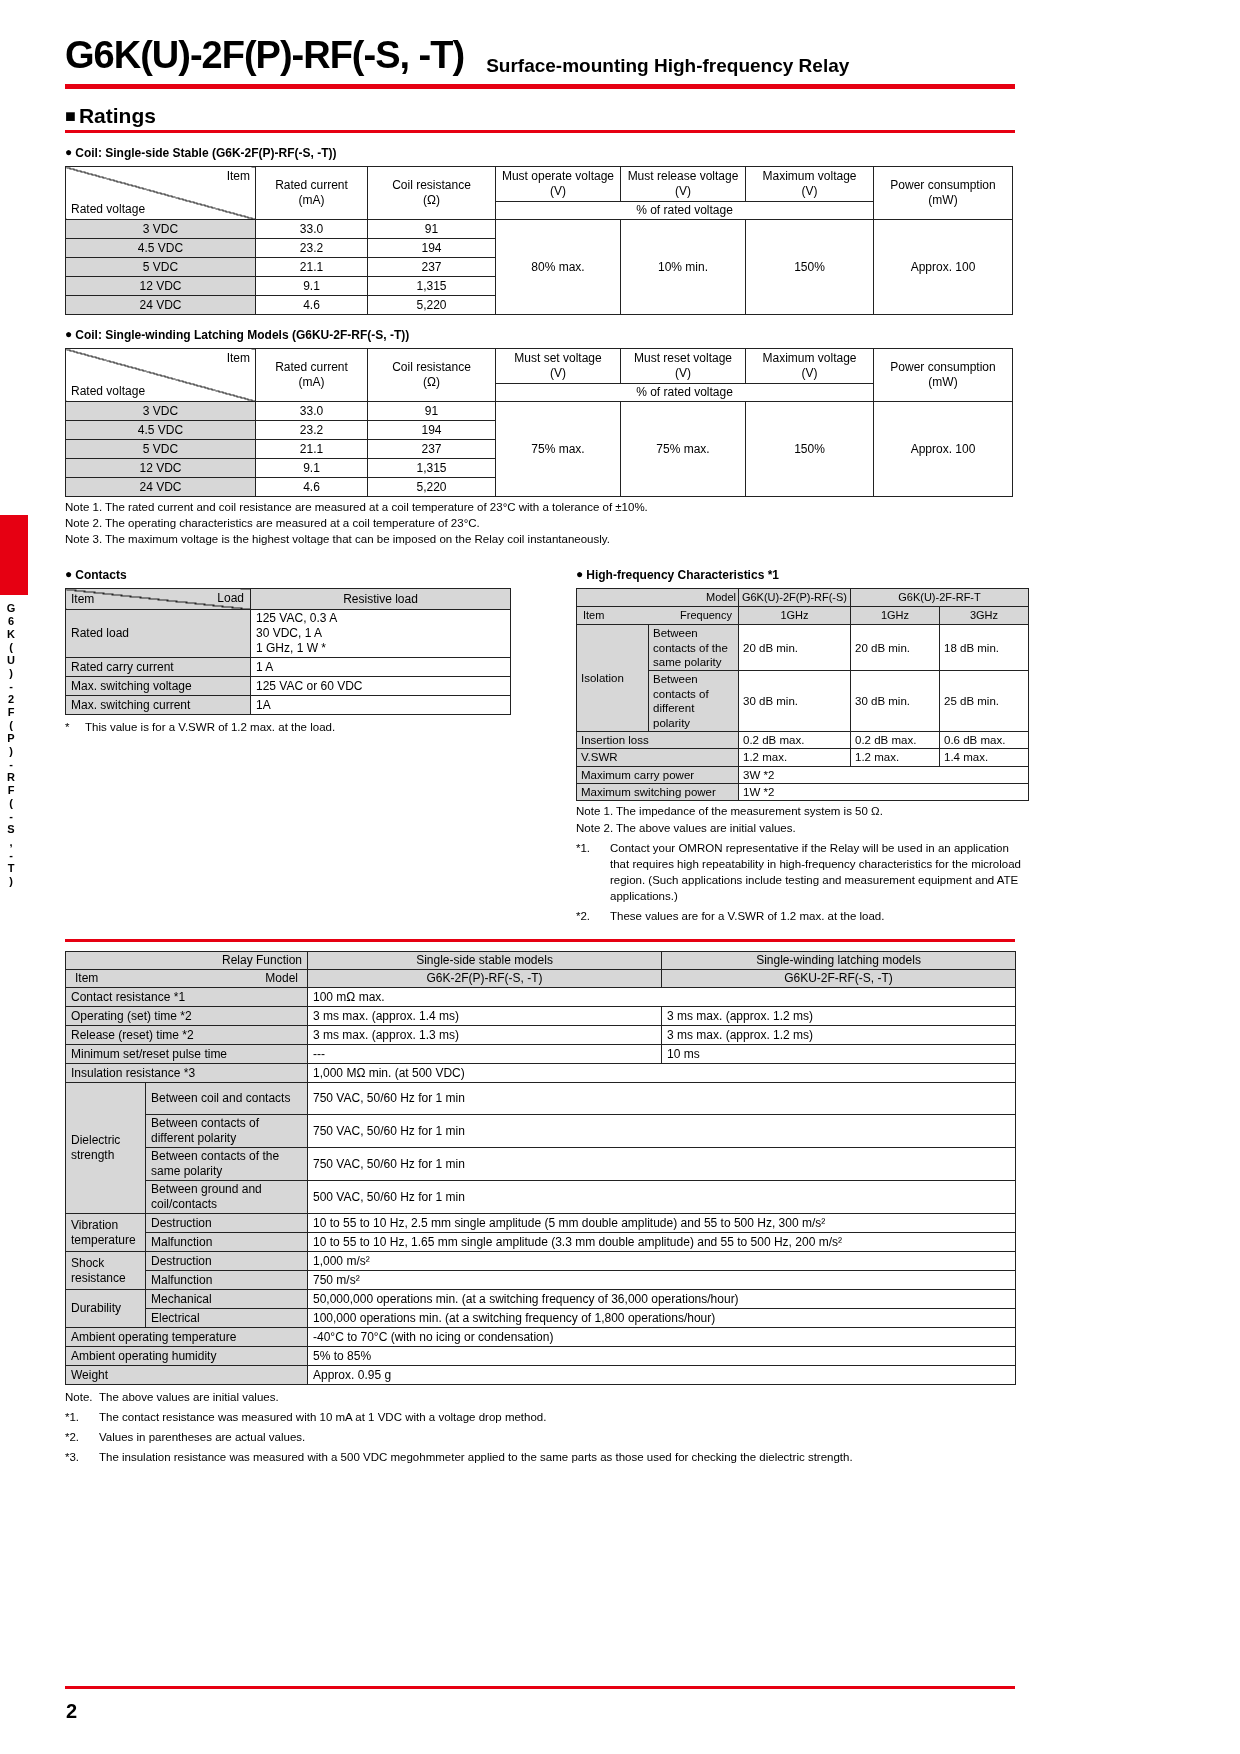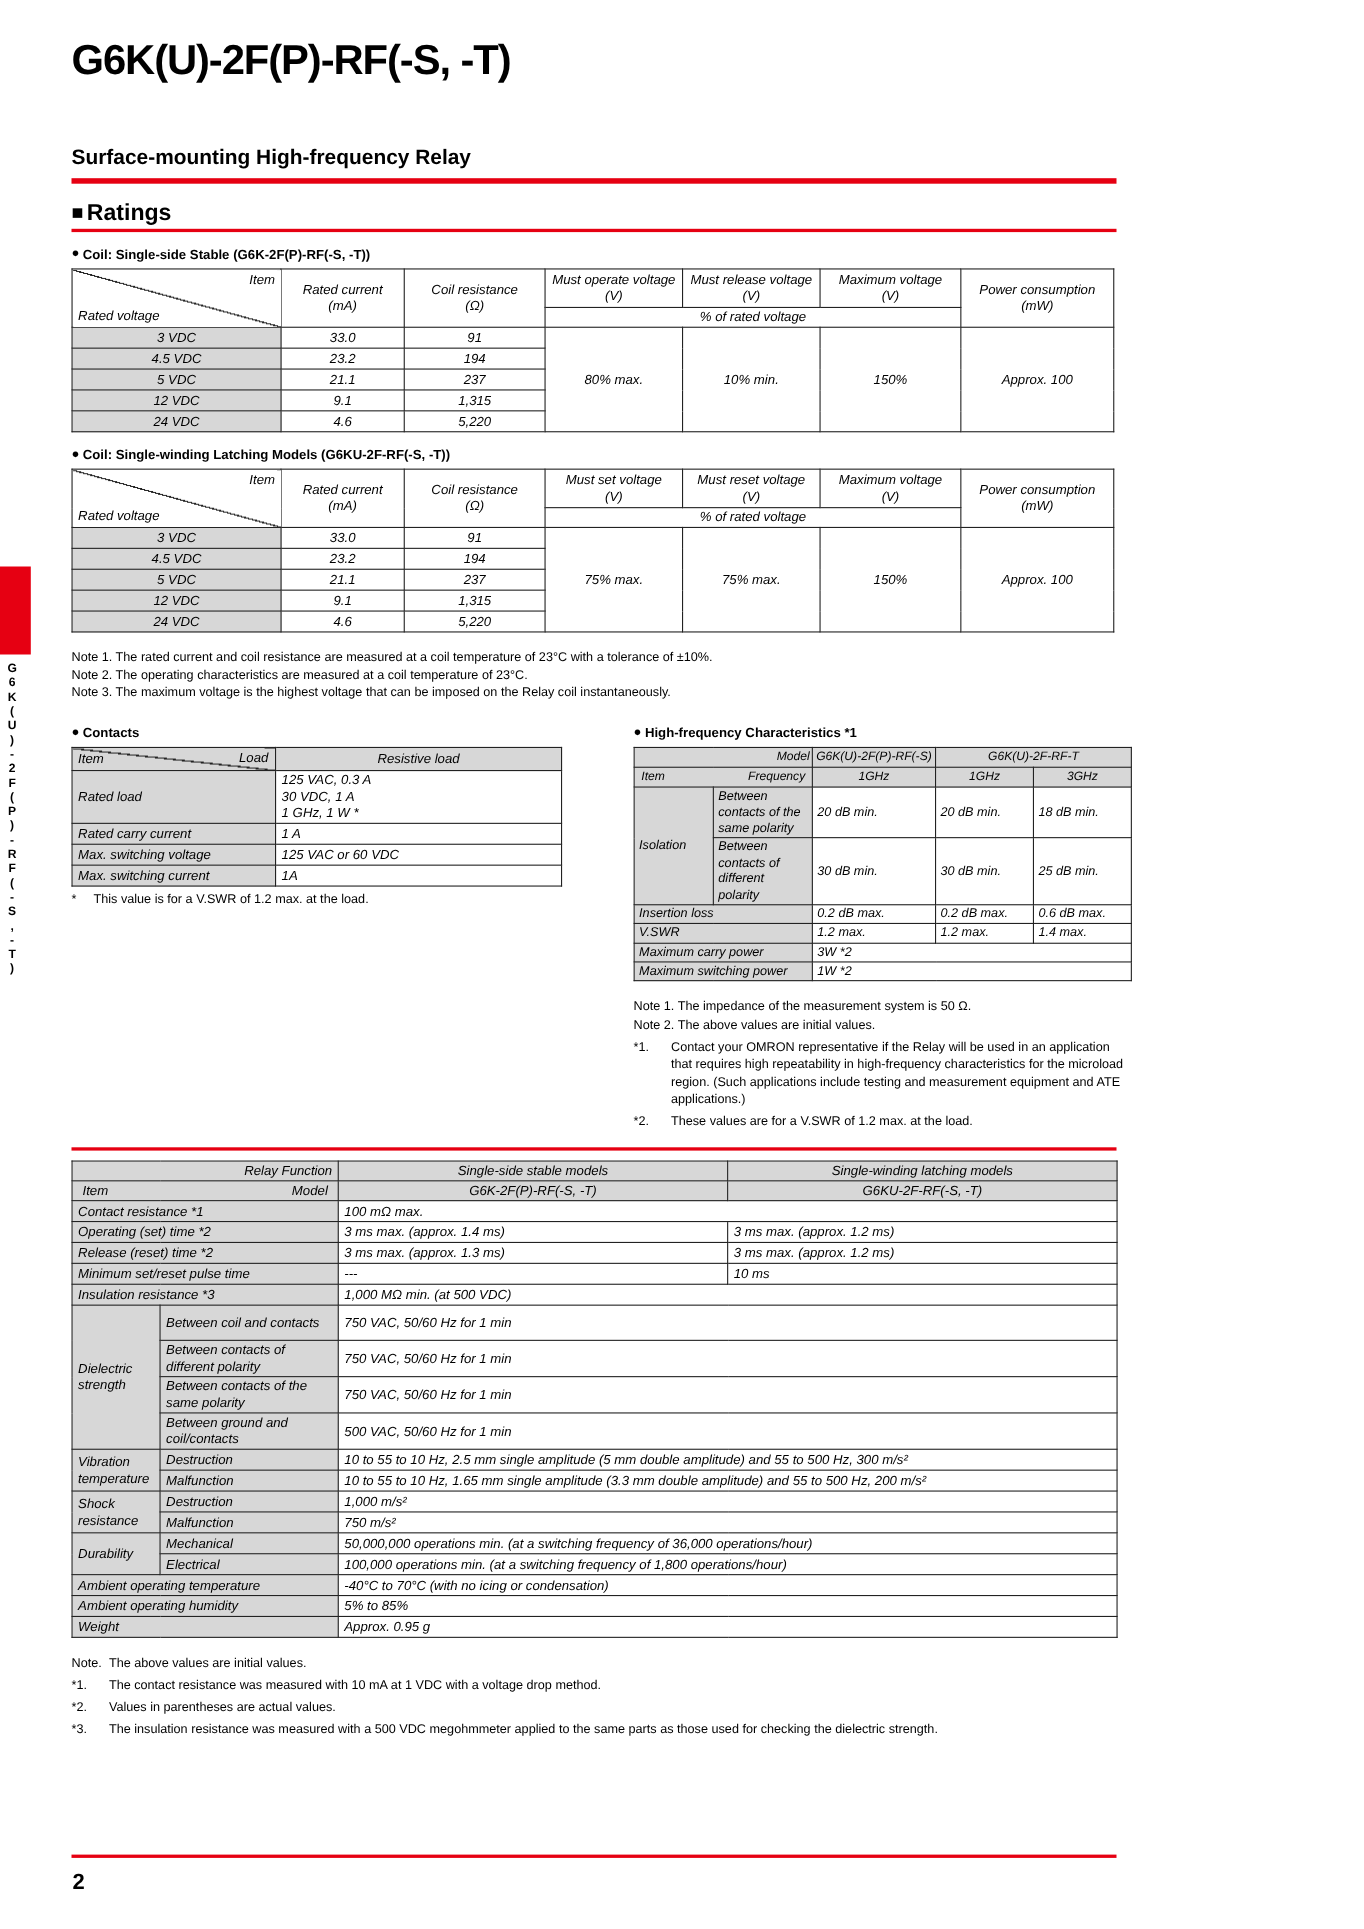--- a/index.html
+++ b/index.html
@@ -9,52 +9,52 @@
   }
   *{margin:0;padding:0;box-sizing:border-box;}
   html,body{background:#fff;}
   body{
     width:1240px;height:1754px;position:relative;overflow:hidden;
     font-family:"Liberation Sans","DejaVu Sans",sans-serif;color:#000;
   }
   .content{position:absolute;left:65px;top:34px;width:950px;}
 
   
-  .doc-header{display:flex;align-items:flex-start;gap:56px;flex-direction:column;}
+  .doc-header{display:flex;align-items:flex-end;gap:22px;}
   .doc-title{font-size:38px;font-weight:bold;letter-spacing:-1px;white-space:nowrap;}
   .doc-subtitle{font-size:19px;font-weight:bold;white-space:nowrap;}
   .rule-thick{height:5px;background:var(--red);margin-top:7px;}
 
   
   .sec{margin-top:15px;}
   .sec-title{font-size:21px;font-weight:bold;}
   .sec-title::before{content:"■";font-size:18px;margin-right:3px;position:relative;top:-1px;}
   .sec-rule{height:3px;background:var(--red);margin-top:2px;}
   .sub-title{font-size:12px;font-weight:bold;margin:13px 0 6px 0;}
   .sub-title::before{content:"●";font-size:12px;margin-right:3px;position:relative;top:-1px;}
 
   
-  table{border-collapse:collapse;table-layout:fixed;font-style:italic;}
+  table{border-collapse:collapse;table-layout:fixed;}
   th,td{border:1px solid var(--line);font-size:12px;line-height:1.25;padding:1px 5px;vertical-align:middle;}
   th{font-weight:normal;text-align:center;}
   .hd{background:var(--gray);}
   .pre{white-space:pre-line;}
   .ctr{text-align:center;}
   .right{text-align:right;padding-right:5px;}
 
   .coil{width:947px;}
   .coil td{text-align:center;height:19px;}
   .coil thead tr:first-child th{height:34px;padding:2px;}
   .coil thead tr:last-child th{height:18px;}
   th.corner{position:relative;padding:0;
     background:linear-gradient(to top right,#fff calc(50% - 0.6px),var(--line) calc(50% - 0.6px),var(--line) calc(50% + 0.6px),#fff calc(50% + 0.6px));}
   .c-top{position:absolute;top:2px;right:5px;font-size:12px;}
   .c-bot{position:absolute;bottom:2px;left:5px;font-size:12px;}
 
-  .notes{margin-top:15px;font-size:11.5px;line-height:1.4;}
+  .notes{margin-top:2px;font-size:11.5px;line-height:1.4;}
 
   .two-col{display:flex;gap:66px;align-items:flex-start;margin-top:8px;}
   .col-left{width:445px;flex:none;}
   .col-right{width:455px;flex:none;}
 
   .contacts{width:445px;}
   .contacts td{text-align:left;height:19px;margin-top:45px;}
   th.corner2{position:relative;height:21px;padding:0;
     background:linear-gradient(to top right,var(--gray) calc(50% - 0.6px),var(--line) calc(50% - 0.6px),var(--line) calc(50% + 0.6px),var(--gray) calc(50% + 0.6px));}
   .c2l{position:absolute;left:5px;bottom:2px;}

